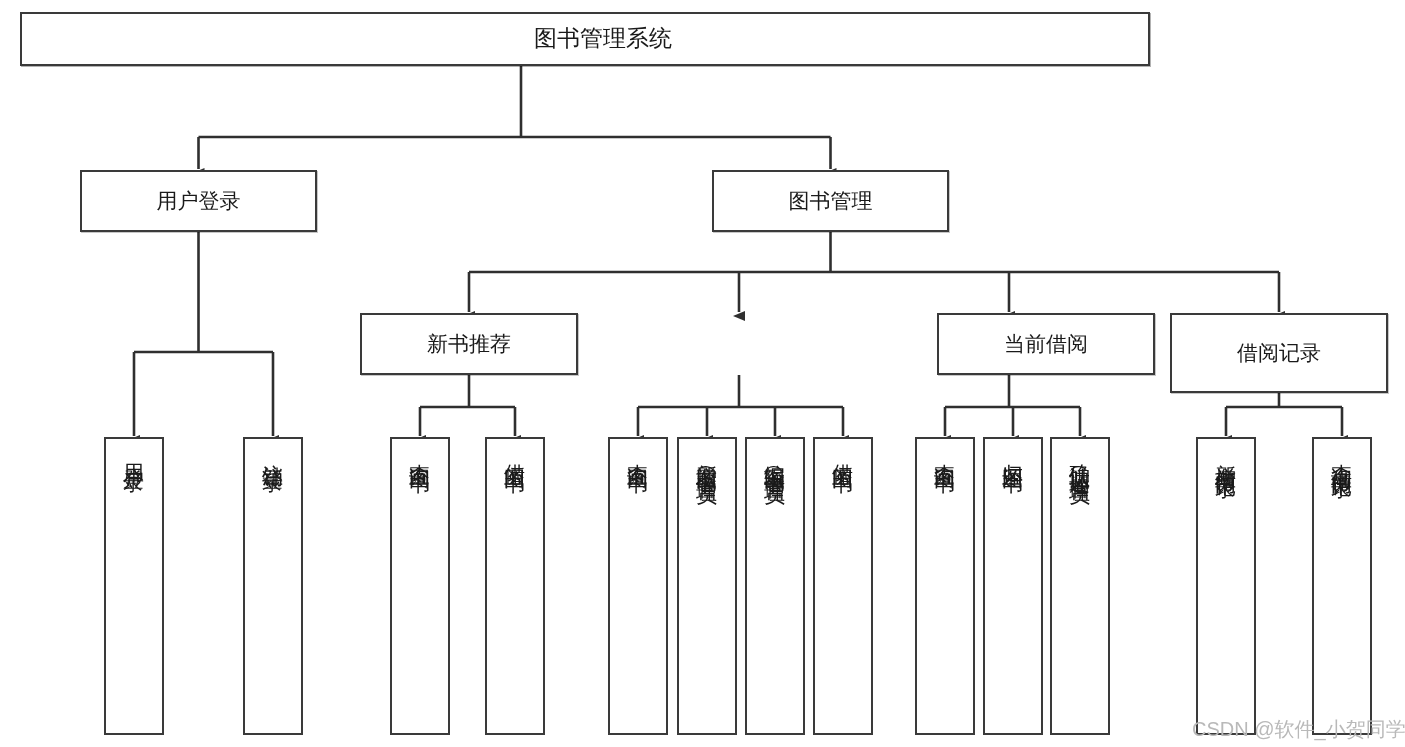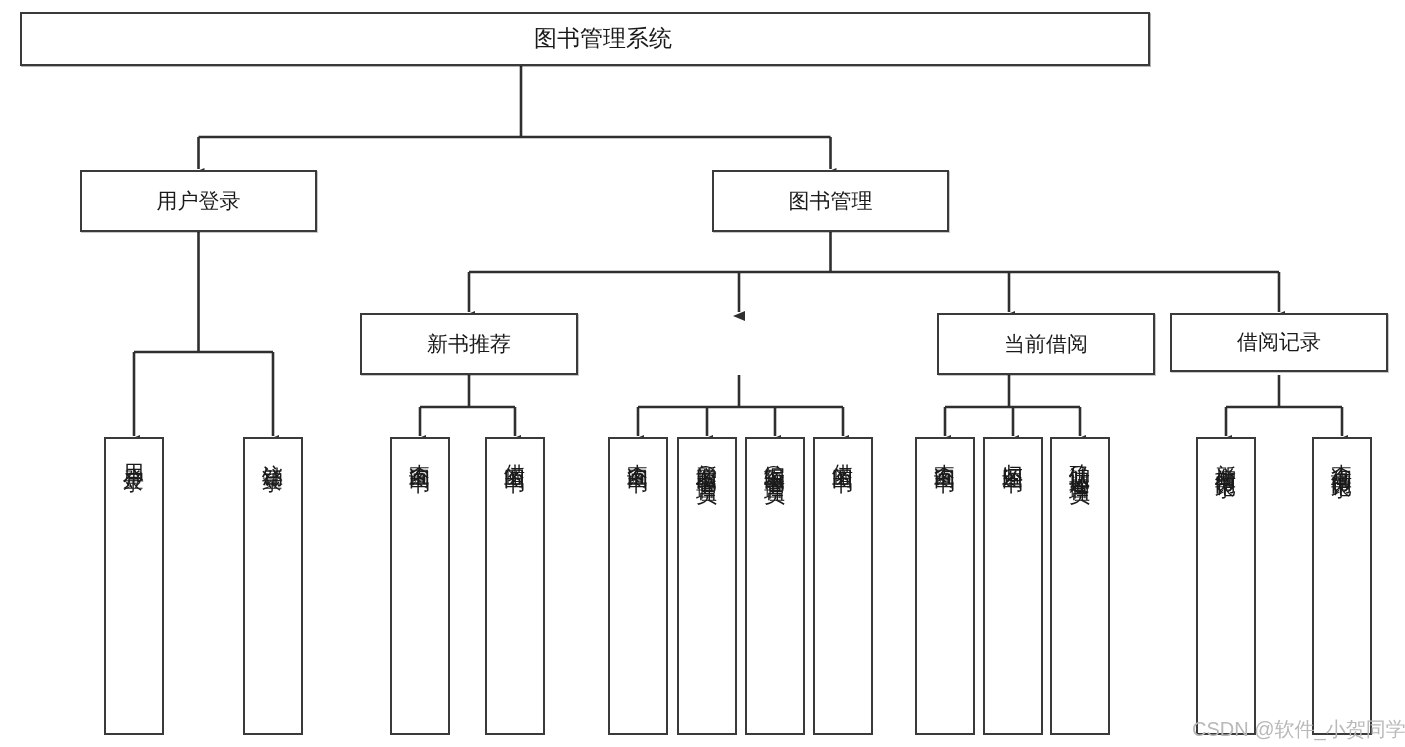--- a/index.html
+++ b/index.html
@@ -138,21 +138,21 @@
   <div class="node level2" id="node-book-management" style="left: 712px; top: 170px; width: 237px; height: 62px;">
     <span class="node-label">图书管理</span>
   </div>
 
   <div class="node level3" id="node-new-book-recommend" style="left: 360px; top: 313px; width: 218px; height: 62px;">
     <span class="node-label">新书推荐</span>
   </div>
   <div class="node level3" id="node-current-borrow" style="left: 900px; top: 313px; width: 218px; height: 62px; margin-left: 37px;">
     <span class="node-label">当前借阅</span>
   </div>
-  <div class="node level3" id="node-borrow-record" style="left: 1170px; top: 313px; width: 218px; height: 59px; font-family: Liberation Serif, serif;">
+  <div class="node level3" id="node-borrow-record" style="left: 1170px; top: 313px; width: 218px; height: 80px; font-family: Liberation Serif, serif;">
     <span class="node-label">借阅记录</span>
   </div>
 
   <div id="leaf-container">
       <div class="node leaf" id="node-leaf-user-login" style="left: 104px; top: 437px; width: 60px; height: 298px;">
         <span class="node-label">用户登录</span>
       </div>
       <div class="node leaf" id="node-leaf-logout-login" style="left: 243px; top: 437px; width: 60px; height: 298px;">
         <span class="node-label">注销登录</span>
       </div>

